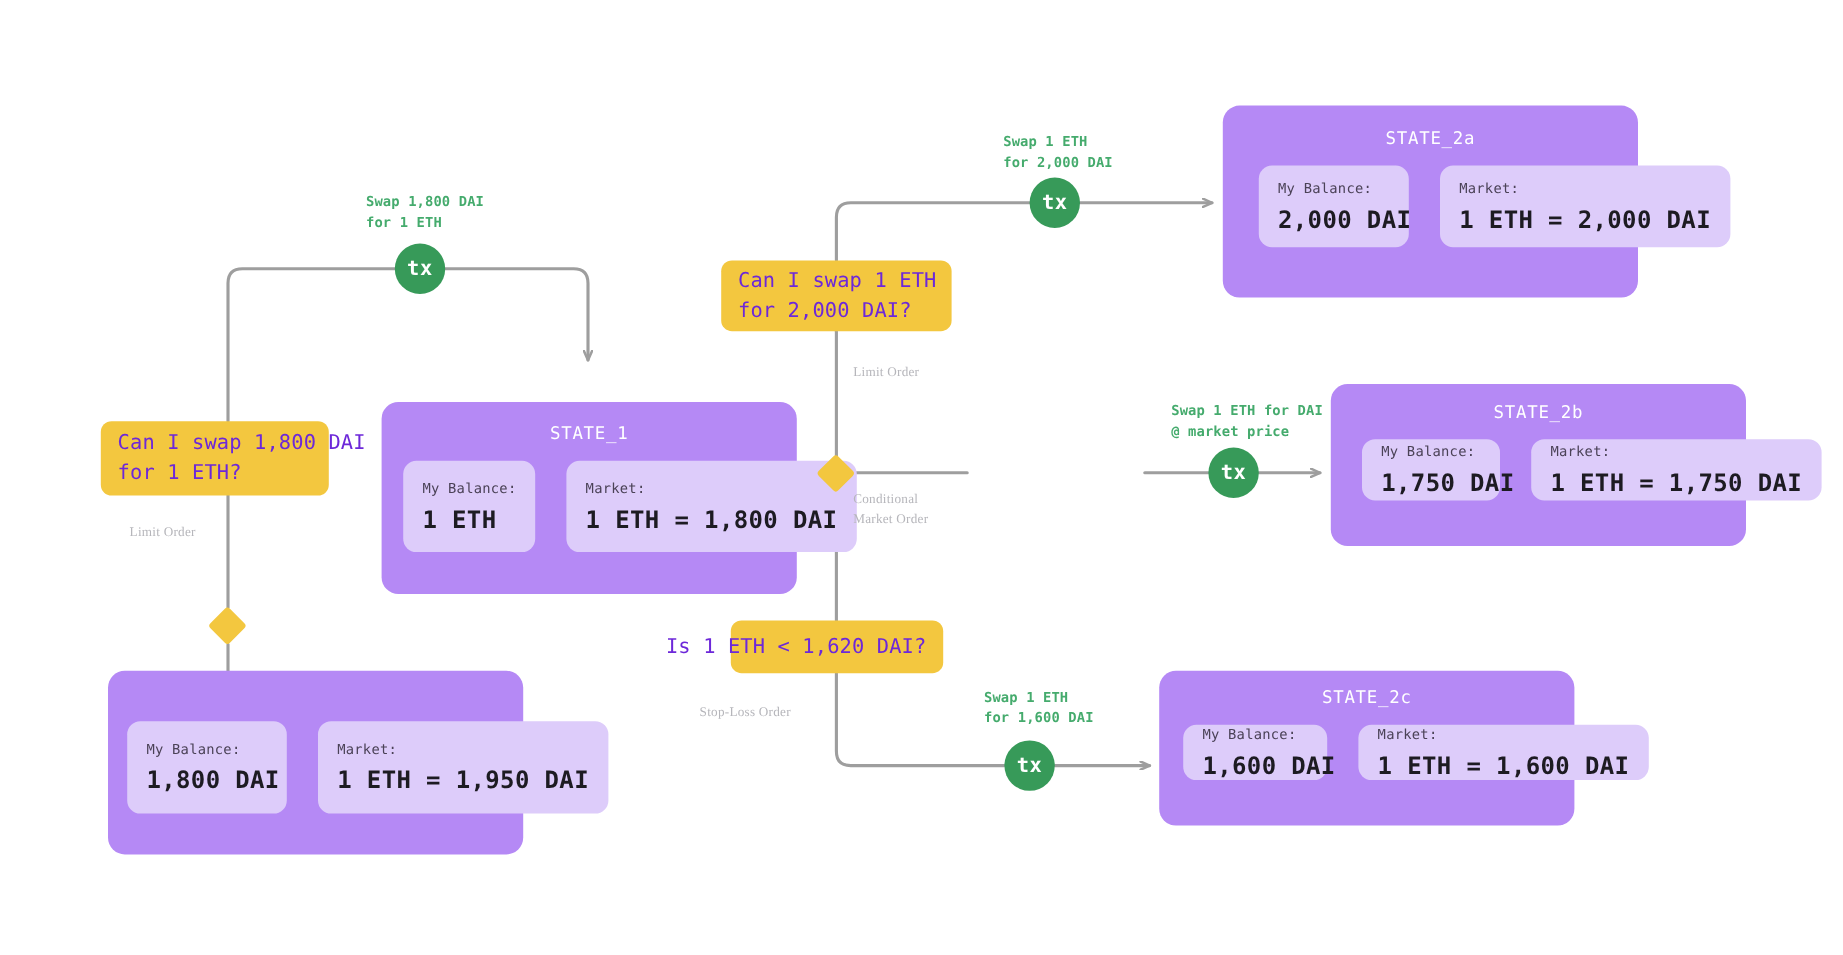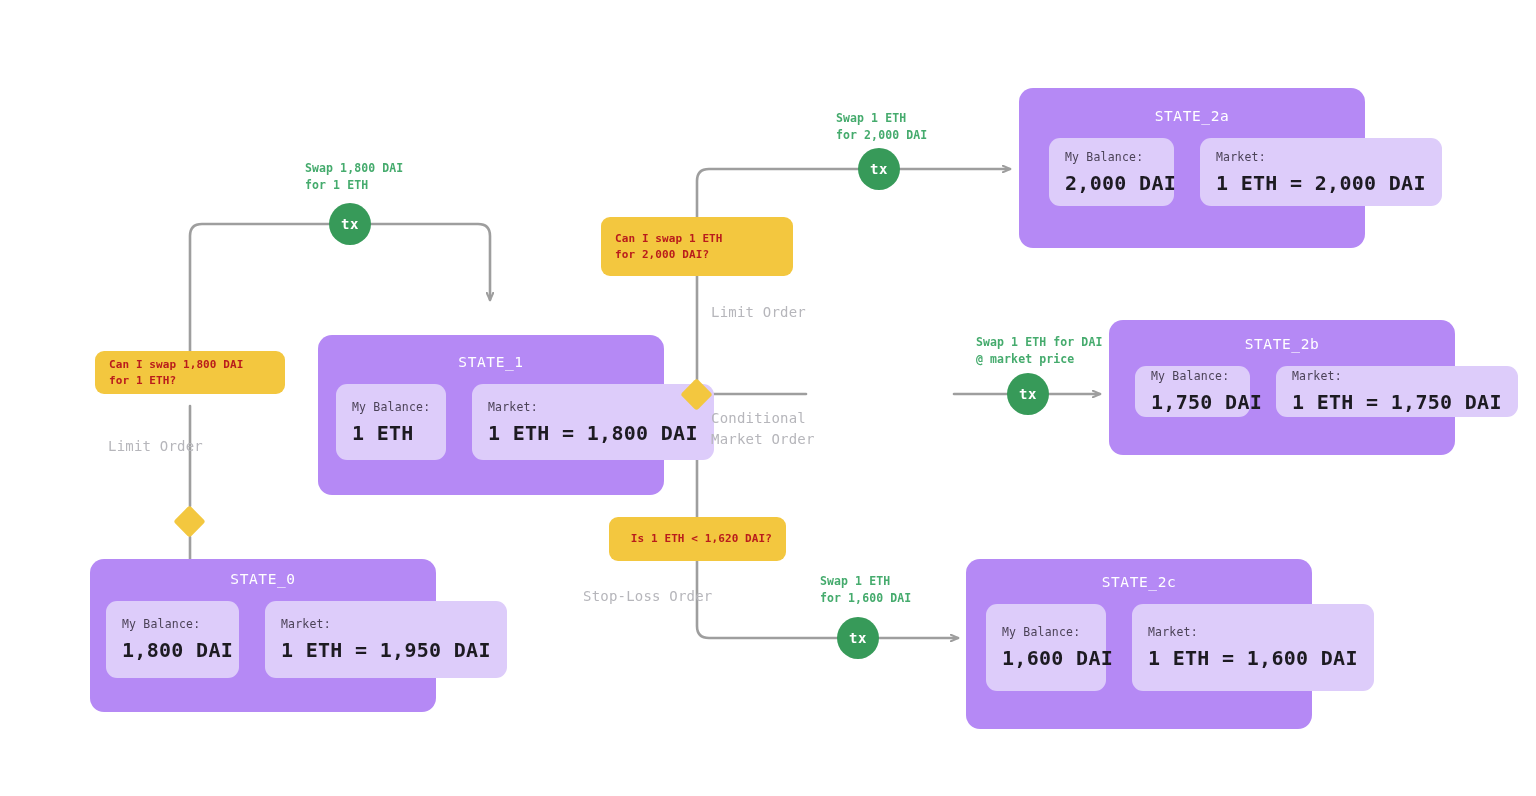--- a/index.html
+++ b/index.html
@@ -80,26 +80,25 @@
     background: #f3c73f;
     border-radius: 9px;
     box-sizing: border-box;
     display: flex;
     flex-direction: column;
     justify-content: center;
     padding: 10px 14px;
     z-index: 4;
   }
   .q-line {
-    font-size: 11px;
-    color: #b91c1c;
+    font-size: 17px;
+    color: #6d28d9;
     line-height: 1.45;
     letter-spacing: 0.1px;
     white-space: nowrap;
-    font-weight: bold;
   }
 
   
   .diamond {
     position: absolute;
     width: 23px;
     height: 23px;
     background: #f3c73f;
     transform: rotate(45deg);
     border-radius: 3px;
@@ -107,21 +106,21 @@
   }
 
   
   .tx-node {
     position: absolute;
     width: 42px;
     height: 42px;
     border-radius: 50%;
     background: #379a59;
     color: #ffffff;
-    font-size: 14px;
+    font-size: 17px;
     font-weight: bold;
     display: flex;
     align-items: center;
     justify-content: center;
     z-index: 6;
     letter-spacing: 0.5px;
   }
 
   
   .tx-label {
@@ -132,25 +131,26 @@
     font-weight: bold;
     letter-spacing: 0.1px;
     white-space: nowrap;
     z-index: 4;
   }
 
   
   .order-label {
     position: absolute;
     color: #b6b6bb;
-    font-size: 14px;
+    font-size: 11px;
     line-height: 1.5;
     letter-spacing: 0.2px;
     white-space: nowrap;
     z-index: 4;
+    font-family: Liberation Serif, serif;
   }
 </style>
 </head>
 <body>
 
 <div id="canvas">
 
   <svg id="wires" viewBox="0 0 1536 796" width="1536" height="796">
     <defs>
       <marker id="arrowhead" markerWidth="10" markerHeight="8" refX="8.5" refY="4" orient="auto" markerUnits="userSpaceOnUse">
@@ -179,21 +179,20 @@
       <path d="M1049,394 L1100,394" marker-end="url(#arrowhead)"></path>
 
       <path d="M697,408 L697,517"></path>
 
       <path d="M697,561 L697,626 Q697,638 709,638 L837,638"></path>
       <path d="M879,638 L958,638" marker-end="url(#arrowhead)"></path>
     </g>
   </svg>
 
   <div class="state-box" style="left:90px; top:559px; width:346px; height:153px;">
-    <div class="state-title" style="top:12px;">STATE_0</div>
     <div class="state-cards" style="left:16px; top:42px; right:16px; bottom:34px;">
       <div class="card" style="width:133px;">
         <div class="card-label">My Balance:</div>
         <div class="card-value">1,800 DAI</div>
       </div>
       <div class="card" style="flex:1;">
         <div class="card-label">Market:</div>
         <div class="card-value">1 ETH = 1,950 DAI</div>
       </div>
     </div>
@@ -234,35 +233,35 @@
         <div class="card-label">My Balance:</div>
         <div class="card-value">1,750 DAI</div>
       </div>
       <div class="card" style="flex:1;">
         <div class="card-label">Market:</div>
         <div class="card-value">1 ETH = 1,750 DAI</div>
       </div>
     </div>
   </div>
 
-  <div class="state-box" style="left:966px; top:559px; width:346px; height:170px;padding-left:16px;">
+  <div class="state-box" style="left:966px; top:559px; width:346px; height:129px;padding-left:16px;">
     <div class="state-title" style="top:15px;">STATE_2c</div>
     <div class="state-cards" style="left:20px; top:45px; right:20px; bottom:38px;">
       <div class="card" style="width:120px;">
         <div class="card-label">My Balance:</div>
         <div class="card-value">1,600 DAI</div>
       </div>
       <div class="card" style="flex:1;">
         <div class="card-label">Market:</div>
         <div class="card-value">1 ETH = 1,600 DAI</div>
       </div>
     </div>
   </div>
 
-  <div class="q-box" style="left:95px; top:351px; width:190px; height:43px;">
+  <div class="q-box" style="left:84px; top:351px; width:190px; height:62px;">
     <div class="q-line">Can I swap 1,800 DAI</div>
     <div class="q-line">for 1 ETH?</div>
   </div>
 
   <div class="q-box" style="left:601px; top:217px; width:192px; height:59px;">
     <div class="q-line">Can I swap 1 ETH</div>
     <div class="q-line">for 2,000 DAI?</div>
   </div>
 
 

